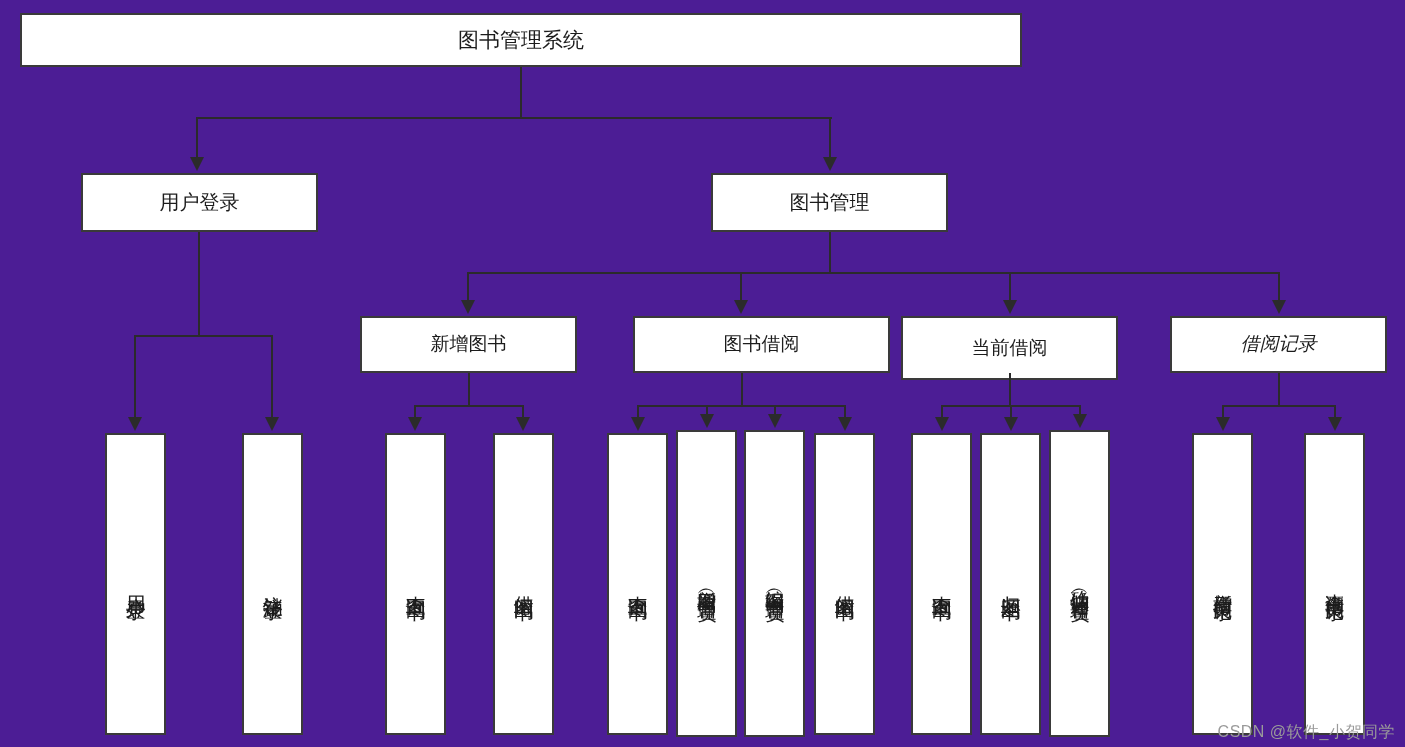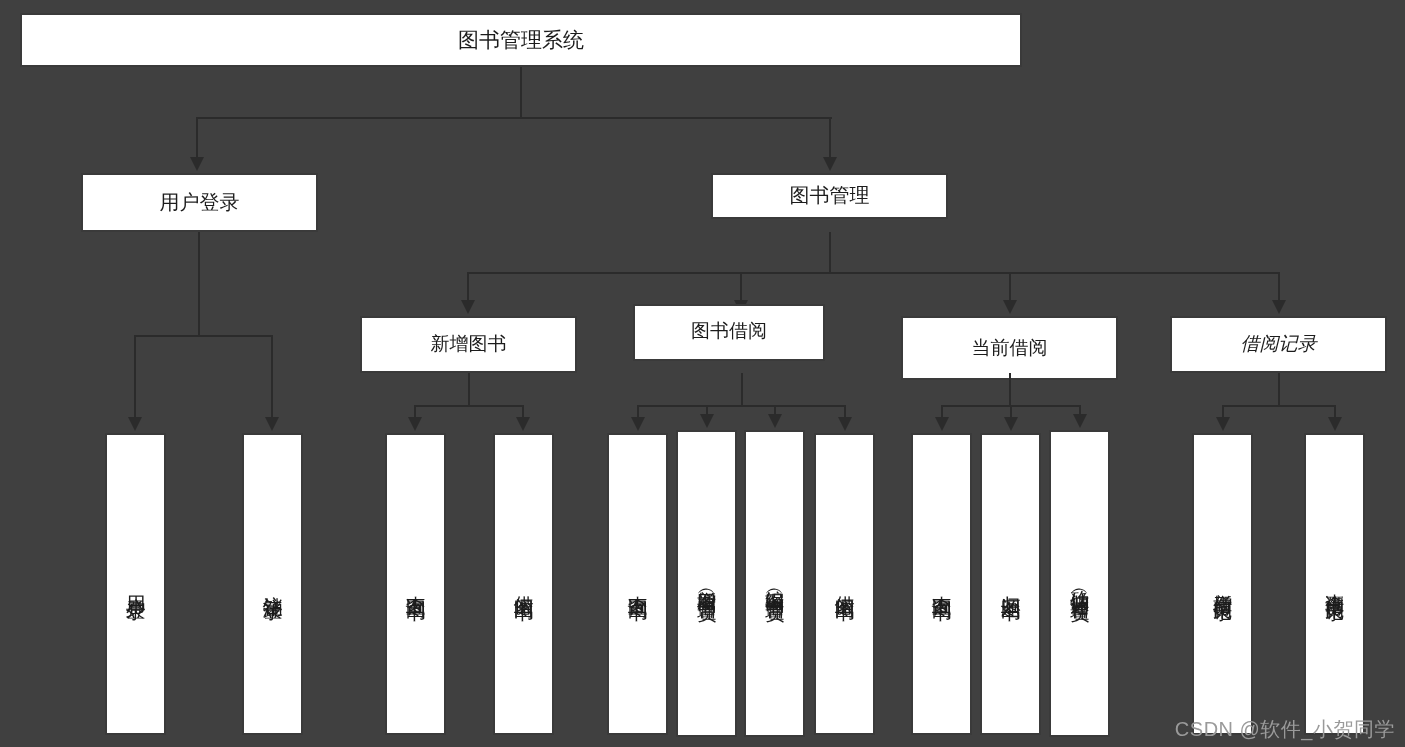--- a/index.html
+++ b/index.html
@@ -7,21 +7,21 @@
     padding: 0;
     background: #ffffff;
   }
   body {
     font-family: "Liberation Sans", "DejaVu Sans", sans-serif;
   }
   #canvas {
     position: relative;
     width: 1405px;
     height: 747px;
-    background: #404040;
+    background: #4c1d95;
     overflow: hidden;
   }
   
   .node {
     position: absolute;
     box-sizing: border-box;
     border: 2px solid #3a3a3a;
     background: #ffffff;
     display: flex;
     align-items: center;
@@ -65,21 +65,21 @@
     height: 0;
     border-left: 7px solid transparent;
     border-right: 7px solid transparent;
     border-top: 14px solid #2b2b2b;
   }
   
   #watermark {
     position: absolute;
     right: 10px;
     bottom: 4px;
-    font-size: 20px;
+    font-size: 16px;
     color: #9a9a9a;
     white-space: nowrap;
     letter-spacing: 0.5px;
   }
 </style>
 </head>
 <body>
 
 <div id="canvas">
 
@@ -92,21 +92,21 @@
   <div class="hline" style="left:197px; top:117px; width:635px;"></div>
 
   <div class="vline" style="left:196px; top:117px; height:42px;"></div>
   <div class="arrow" style="left:190px; top:157px;"></div>
   <div class="vline" style="left:829px; top:117px; height:42px;"></div>
   <div class="arrow" style="left:823px; top:157px;"></div>
 
   <div class="node level1" style="left:81px; top:173px; width:237px; height:59px;">
     <span>用户登录</span>
   </div>
-  <div class="node level1" style="left:711px; top:173px; width:237px; height:46px;">
+  <div class="node level1" style="left:711px; top:173px; width:237px; height:59px;">
     <span>图书管理</span>
   </div>
 
   <div class="vline" style="left:198px; top:232px; height:103px;"></div>
   <div class="hline" style="left:134px; top:335px; width:137px;"></div>
   <div class="vline" style="left:134px; top:335px; height:84px;"></div>
   <div class="arrow" style="left:128px; top:417px;"></div>
   <div class="vline" style="left:271px; top:335px; height:84px;"></div>
   <div class="arrow" style="left:265px; top:417px;"></div>
 
@@ -124,21 +124,21 @@
   <div class="vline" style="left:740px; top:272px; height:30px;"></div>
   <div class="arrow" style="left:734px; top:300px;"></div>
   <div class="vline" style="left:1009px; top:272px; height:30px;"></div>
   <div class="arrow" style="left:1003px; top:300px;"></div>
   <div class="vline" style="left:1278px; top:272px; height:30px;"></div>
   <div class="arrow" style="left:1272px; top:300px;"></div>
 
   <div class="node level2" style="left:360px; top:316px; width:217px; height:57px;">
     <span>新增图书</span>
   </div>
-  <div class="node level2" style="left:633px; top:304px; width:192px; height:57px;font-family:Liberation Mono, monospace;">
+  <div class="node level2" style="left:633px; top:316px; width:257px; height:57px;">
     <span>图书借阅</span>
   </div>
   <div class="node level2" style="left:901px; top:316px; width:217px; height:64px;">
     <span>当前借阅</span>
   </div>
   <div class="node level2" style="left:1170px; top:316px; width:217px; height:57px;font-style:italic;">
     <span>借阅记录</span>
   </div>
 
   <div class="vline" style="left:468px; top:373px; height:32px;"></div>

